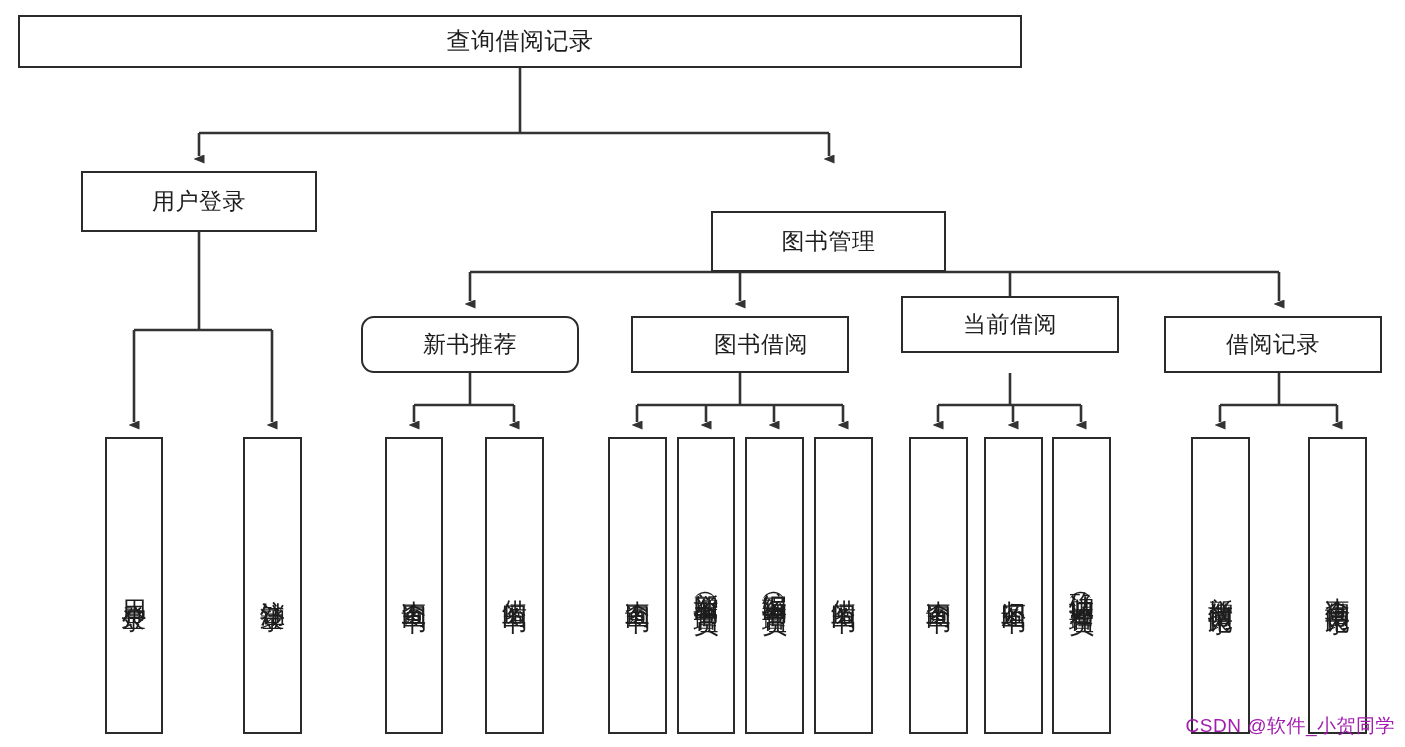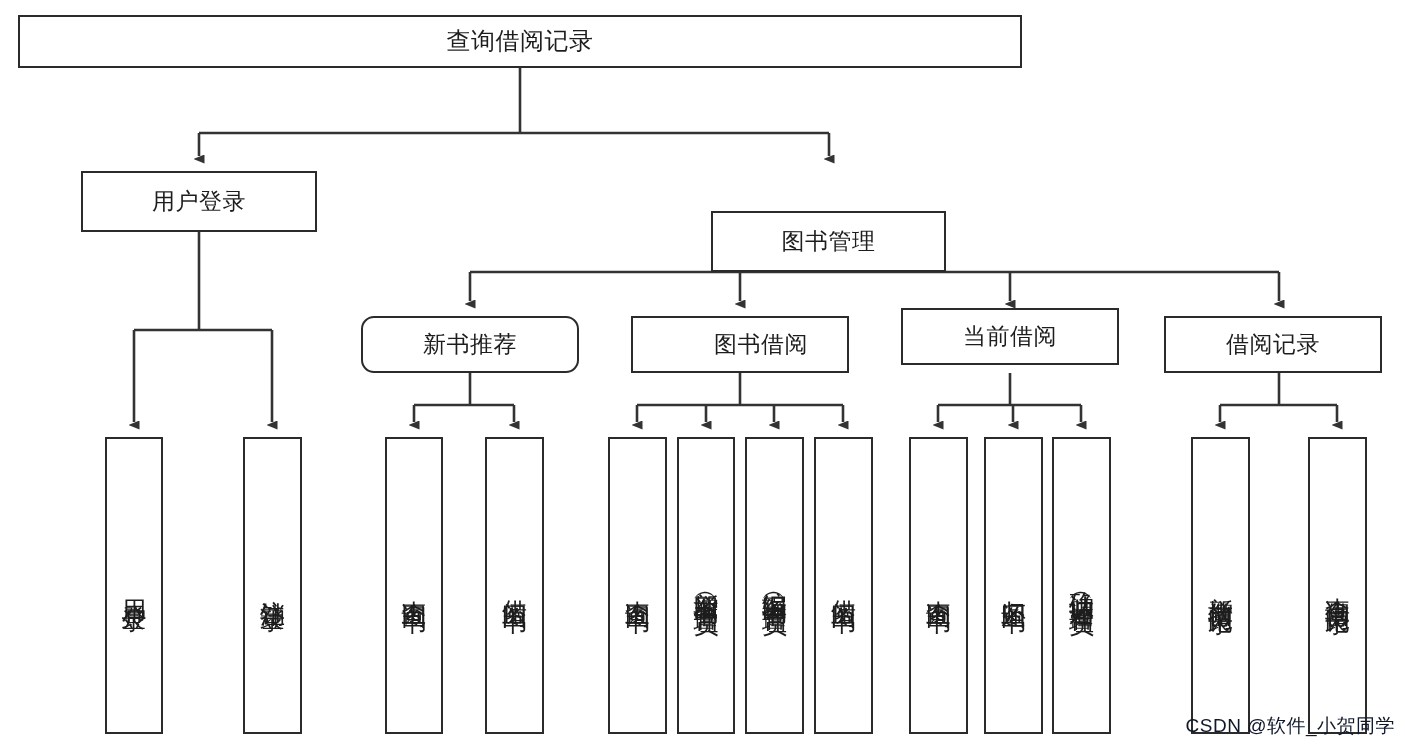--- a/index.html
+++ b/index.html
@@ -67,21 +67,21 @@
     top: 0;
     width: 1405px;
     height: 747px;
     pointer-events: none;
   }
   #watermark {
     position: absolute;
     right: 10px;
     bottom: 8px;
     font-size: 19px;
-    color: #0f172a;
+    color: #a21caf;
     white-space: nowrap;
     letter-spacing: 0.5px;
   }
 </style>
 </head>
 <body>
 
 <div id="diagram-root">
 
   <svg id="connectors" viewBox="0 0 1405 747" width="1405" height="747" xmlns="http://www.w3.org/2000/svg">
@@ -144,21 +144,21 @@
   <div class="node-box horizontal" style="left: 711px; top: 171px; width: 235px; height: 61px; margin-top: 40px;">
     <span class="node-label">图书管理</span>
   </div>
 
   <div class="node-box horizontal" style="left: 361px; top: 316px; width: 218px; height: 57px; border-radius: 13px;">
     <span class="node-label">新书推荐</span>
   </div>
   <div class="node-box horizontal" style="left: 631px; top: 316px; width: 218px; height: 57px; padding-left: 42px;">
     <span class="node-label">图书借阅</span>
   </div>
-  <div class="node-box horizontal" style="left: 901px; top: 308px; width: 218px; height: 57px;">
+  <div class="node-box horizontal" style="left: 901px; top: 296px; width: 218px; height: 57px;">
     <span class="node-label">当前借阅</span>
   </div>
   <div class="node-box horizontal" style="left: 1164px; top: 316px; width: 218px; height: 57px;">
     <span class="node-label">借阅记录</span>
   </div>
 
   <div class="node-box vertical" style="left: 105px; top: 437px; width: 58px; height: 297px;">
     <span class="node-label">用户登录</span>
   </div>
   <div class="node-box vertical" style="left: 243px; top: 437px; width: 59px; height: 297px;">

